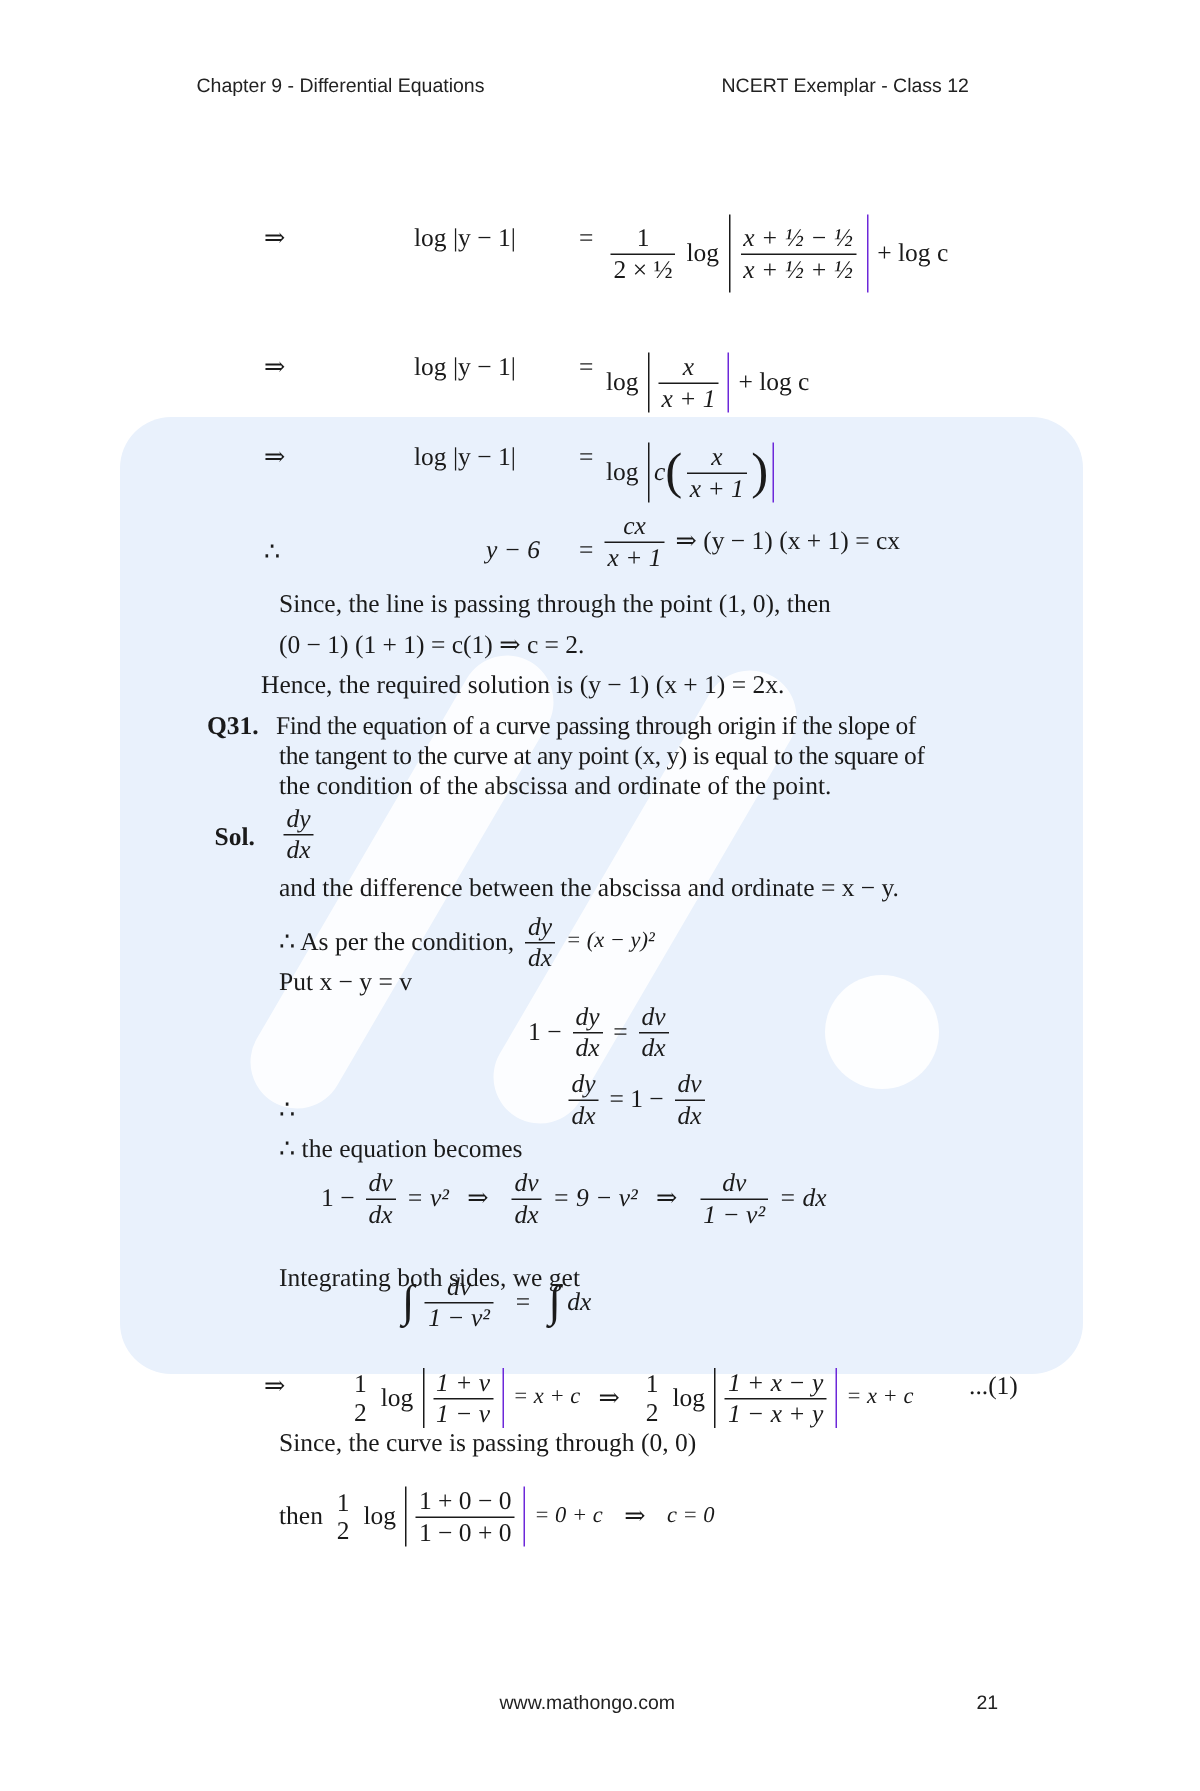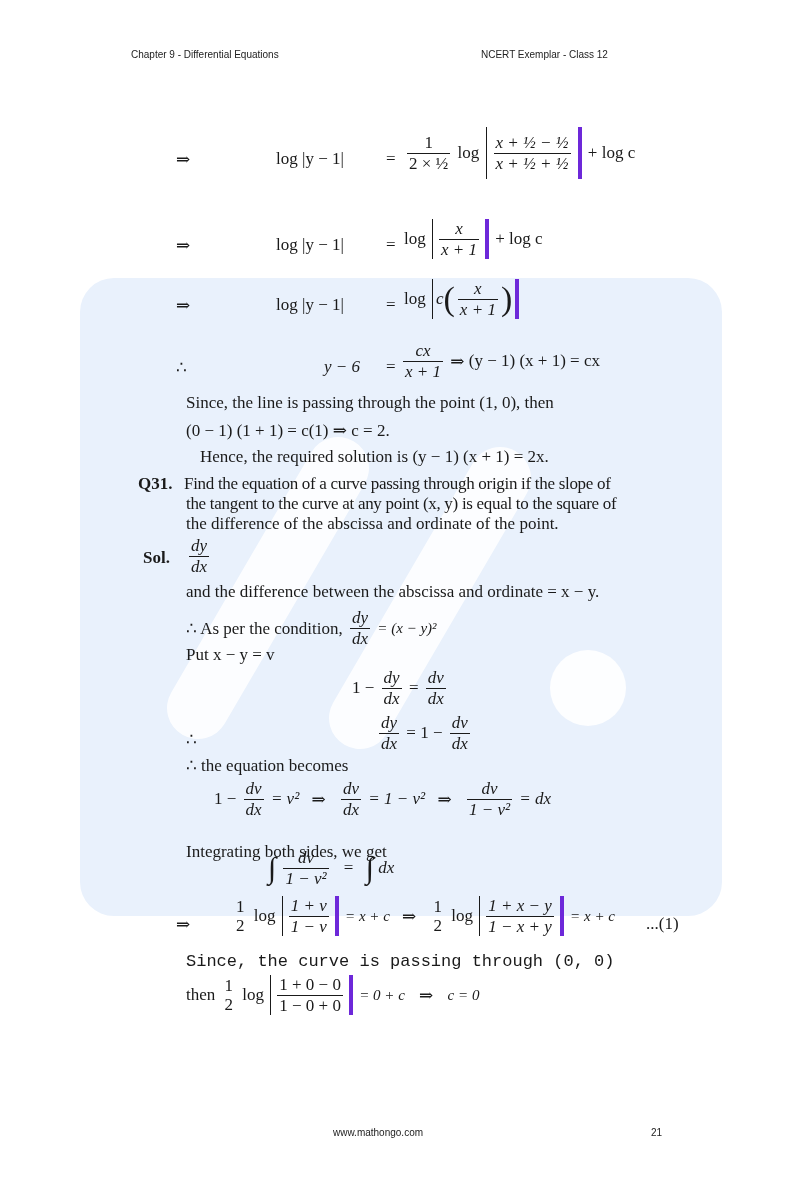--- a/index.html
+++ b/index.html
@@ -1,33 +1,33 @@
 <!DOCTYPE html>
 <html><head>
 <meta charset="utf-8">
 <style>
   html, body { margin: 0; padding: 0; }
   body {
     width: 800px; height: 1194px; background: #ffffff; position: relative; overflow: hidden;
     font-family: "Liberation Serif", "DejaVu Serif", serif; color: #1a1a1a;
   }
-  .hdr, .ftr { position: absolute; font-family: "Liberation Sans", "DejaVu Sans", sans-serif; font-size: 10px; color: #222; }
+  .hdr, .ftr { position: absolute; font-family: "Liberation Sans", "DejaVu Sans", sans-serif; font-size: 13px; color: #222; }
   .wm-panel {
     position: absolute; left: 80px; top: 278px; width: 642px; height: 638px;
     background: #e9f1fc; border-radius: 34px; z-index: 0;
   }
   .wm-svg { position: absolute; left: 80px; top: 278px; z-index: 1; }
   .content { position: absolute; left: 0; top: 0; width: 800px; height: 1194px; z-index: 2; }
   .row { position: absolute; font-size: 17px; white-space: nowrap; }
   .i { font-style: italic; }
   .b { font-weight: bold; }
   .frac { display: inline-block; vertical-align: middle; text-align: center; margin: 0 3px; }
   .frac > span { display: block; line-height: 1.15; padding: 0 2px; }
   .frac > .num { border-bottom: 1px solid #1a1a1a; }
-  .abs { display: inline-block; vertical-align: middle; border-left: 1px solid #1a1a1a; border-right: 4px solid #6d28d9; padding: 0 3px; margin: 0 2px; }
+  .abs { display: inline-block; vertical-align: middle; border-left: 1px solid #1a1a1a; border-right: 1px solid #6d28d9; padding: 0 3px; margin: 16px 2px; }
   .paren { font-size: 34px; vertical-align: middle; font-weight: 100; line-height: 1; }
   .int { font-size: 30px; vertical-align: middle; line-height: 1; }
   .sym { display: inline-block; }
 </style>
 </head>
 <body>
 
 <div class="hdr" style="left:131px; top:49px;">Chapter 9 - Differential Equations</div>
 <div class="hdr" style="left:481px; top:49px;">NCERT Exemplar - Class 12</div>
 
@@ -85,26 +85,26 @@
     <span style="position:absolute; left:210px; top:12px;">=</span>
     <span style="position:absolute; left:224px; top:-4px;">
       <span class="frac i"><span class="num">cx</span><span>x + 1</span></span>
       <span style="vertical-align:middle;">⇒</span>
       <span style="vertical-align:middle;">(y − 1) (x + 1) = cx</span>
     </span>
   </div>
 
   <div class="row" style="left:186px; top:393px;">Since, the line is passing through the point (1, 0), then</div>
   <div class="row" style="left:186px; top:420px;">(0 − 1) (1 + 1) = c(1)  ⇒  c = 2.</div>
-  <div class="row" style="left:200px; top:447px;">Hence, the required solution is (y − 1) (x + 1) = 2x.</div>
+  <div class="row" style="left:174px; top:447px;">Hence, the required solution is (y − 1) (x + 1) = 2x.</div>
 
   <div class="row b" style="left:138px; top:474px;">Q31.</div>
   <div class="row" style="left:184px; top:474px; letter-spacing:-0.3px;">Find the equation of a curve passing through origin if the slope of</div>
   <div class="row" style="left:186px; top:494px; letter-spacing:-0.3px;">the tangent to the curve at any point (x, y) is equal to the square of</div>
-  <div class="row" style="left:186px; top:514px;">the difference of the abscissa and ordinate of the point.</div>
+  <div class="row" style="left:186px; top:514px;">the condition of the abscissa and ordinate of the point.</div>
 
   <div class="row b" style="left:143px; top:548px;">Sol.</div>
   <div class="row" style="left:186px; top:536px;">
     <span class="frac i"><span class="num">dy</span><span>dx</span></span>
   </div>
   <div class="row" style="left:186px; top:582px;">and the difference between the abscissa and ordinate = x − y.</div>
 
   <div class="row" style="left:186px; top:608px;">
     <span style="vertical-align:middle;">∴ As per the condition,</span>
     <span class="frac i"><span class="num">dy</span><span>dx</span></span>
@@ -130,21 +130,21 @@
   </div>
 
   <div class="row" style="left:186px; top:755px;">∴ the equation becomes</div>
 
   <div class="row" style="left:214px; top:779px;">
     <span style="vertical-align:middle;">1 −</span>
     <span class="frac i"><span class="num">dv</span><span>dx</span></span>
     <span class="i" style="vertical-align:middle;">= v²</span>
     <span style="vertical-align:middle; margin:0 8px;">⇒</span>
     <span class="frac i"><span class="num">dv</span><span>dx</span></span>
-    <span class="i" style="vertical-align:middle;">= 1 − v²</span>
+    <span class="i" style="vertical-align:middle;">= 9 − v²</span>
     <span style="vertical-align:middle; margin:0 8px;">⇒</span>
     <span class="frac i"><span class="num">dv</span><span>1 − v²</span></span>
     <span class="i" style="vertical-align:middle;">= dx</span>
   </div>
 
   <div class="row" style="left:186px; top:842px;">Integrating both sides, we get</div>
 
   <div class="row" style="left:268px; top:848px;">
     <span class="int">∫</span>
     <span class="frac i"><span class="num">dv</span><span>1 − v²</span></span>
@@ -166,21 +166,21 @@
       <span class="frac"><span class="num" style="border:none">1</span><span>2</span></span>
       <span style="vertical-align:middle;">log</span>
       <span class="abs">
         <span class="frac i"><span class="num">1 + x − y</span><span>1 − x + y</span></span>
       </span>
       <span class="i" style="vertical-align:middle; font-size:15px;">= x + c</span>
     </span>
     <span style="position:absolute; left:470px; top:18px;">...(1)</span>
   </div>
 
-  <div class="row" style="left:186px; top:952px;font-family:Liberation Mono, monospace;">Since, the curve is passing through (0, 0)</div>
+  <div class="row" style="left:186px; top:952px;">Since, the curve is passing through (0, 0)</div>
 
   <div class="row" style="left:186px; top:975px;">
     <span style="vertical-align:middle;">then</span>
     <span class="frac"><span class="num" style="border:none">1</span><span>2</span></span>
     <span style="vertical-align:middle;">log</span>
     <span class="abs">
       <span class="frac"><span class="num">1 + 0 − 0</span><span>1 − 0 + 0</span></span>
     </span>
     <span class="i" style="vertical-align:middle; font-size:15px;">= 0 + c</span>
     <span style="vertical-align:middle; margin:0 10px;">⇒</span>

